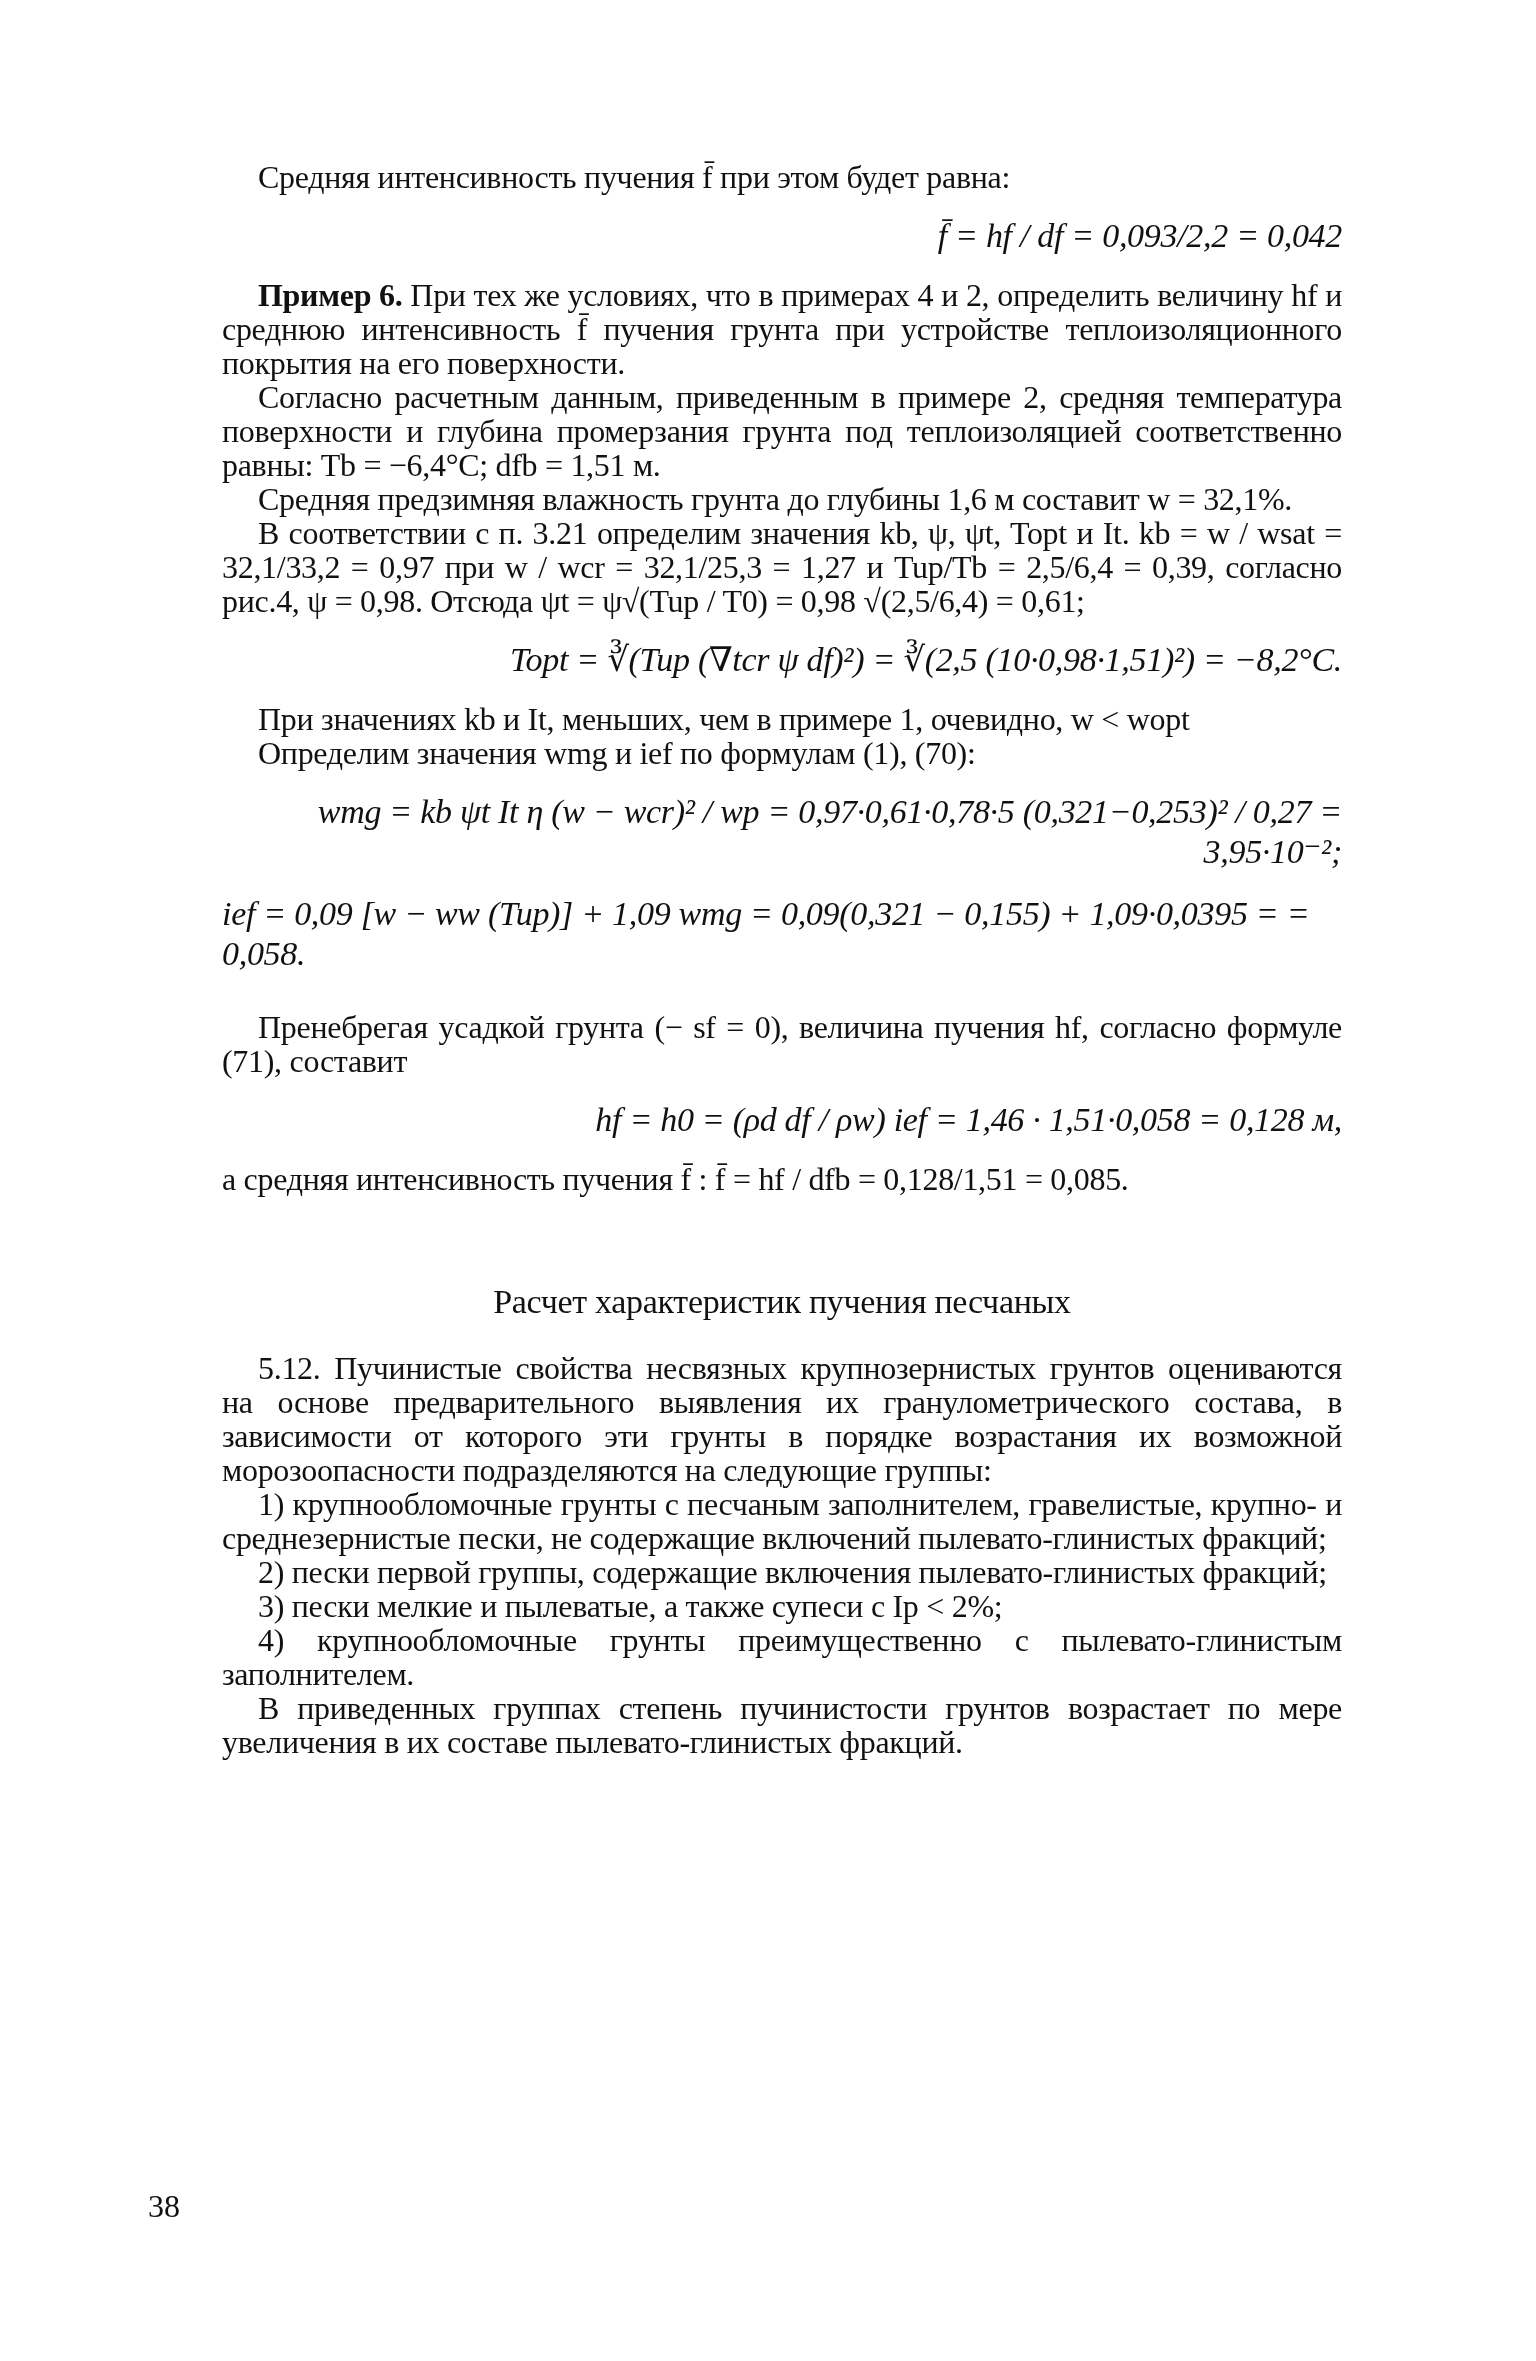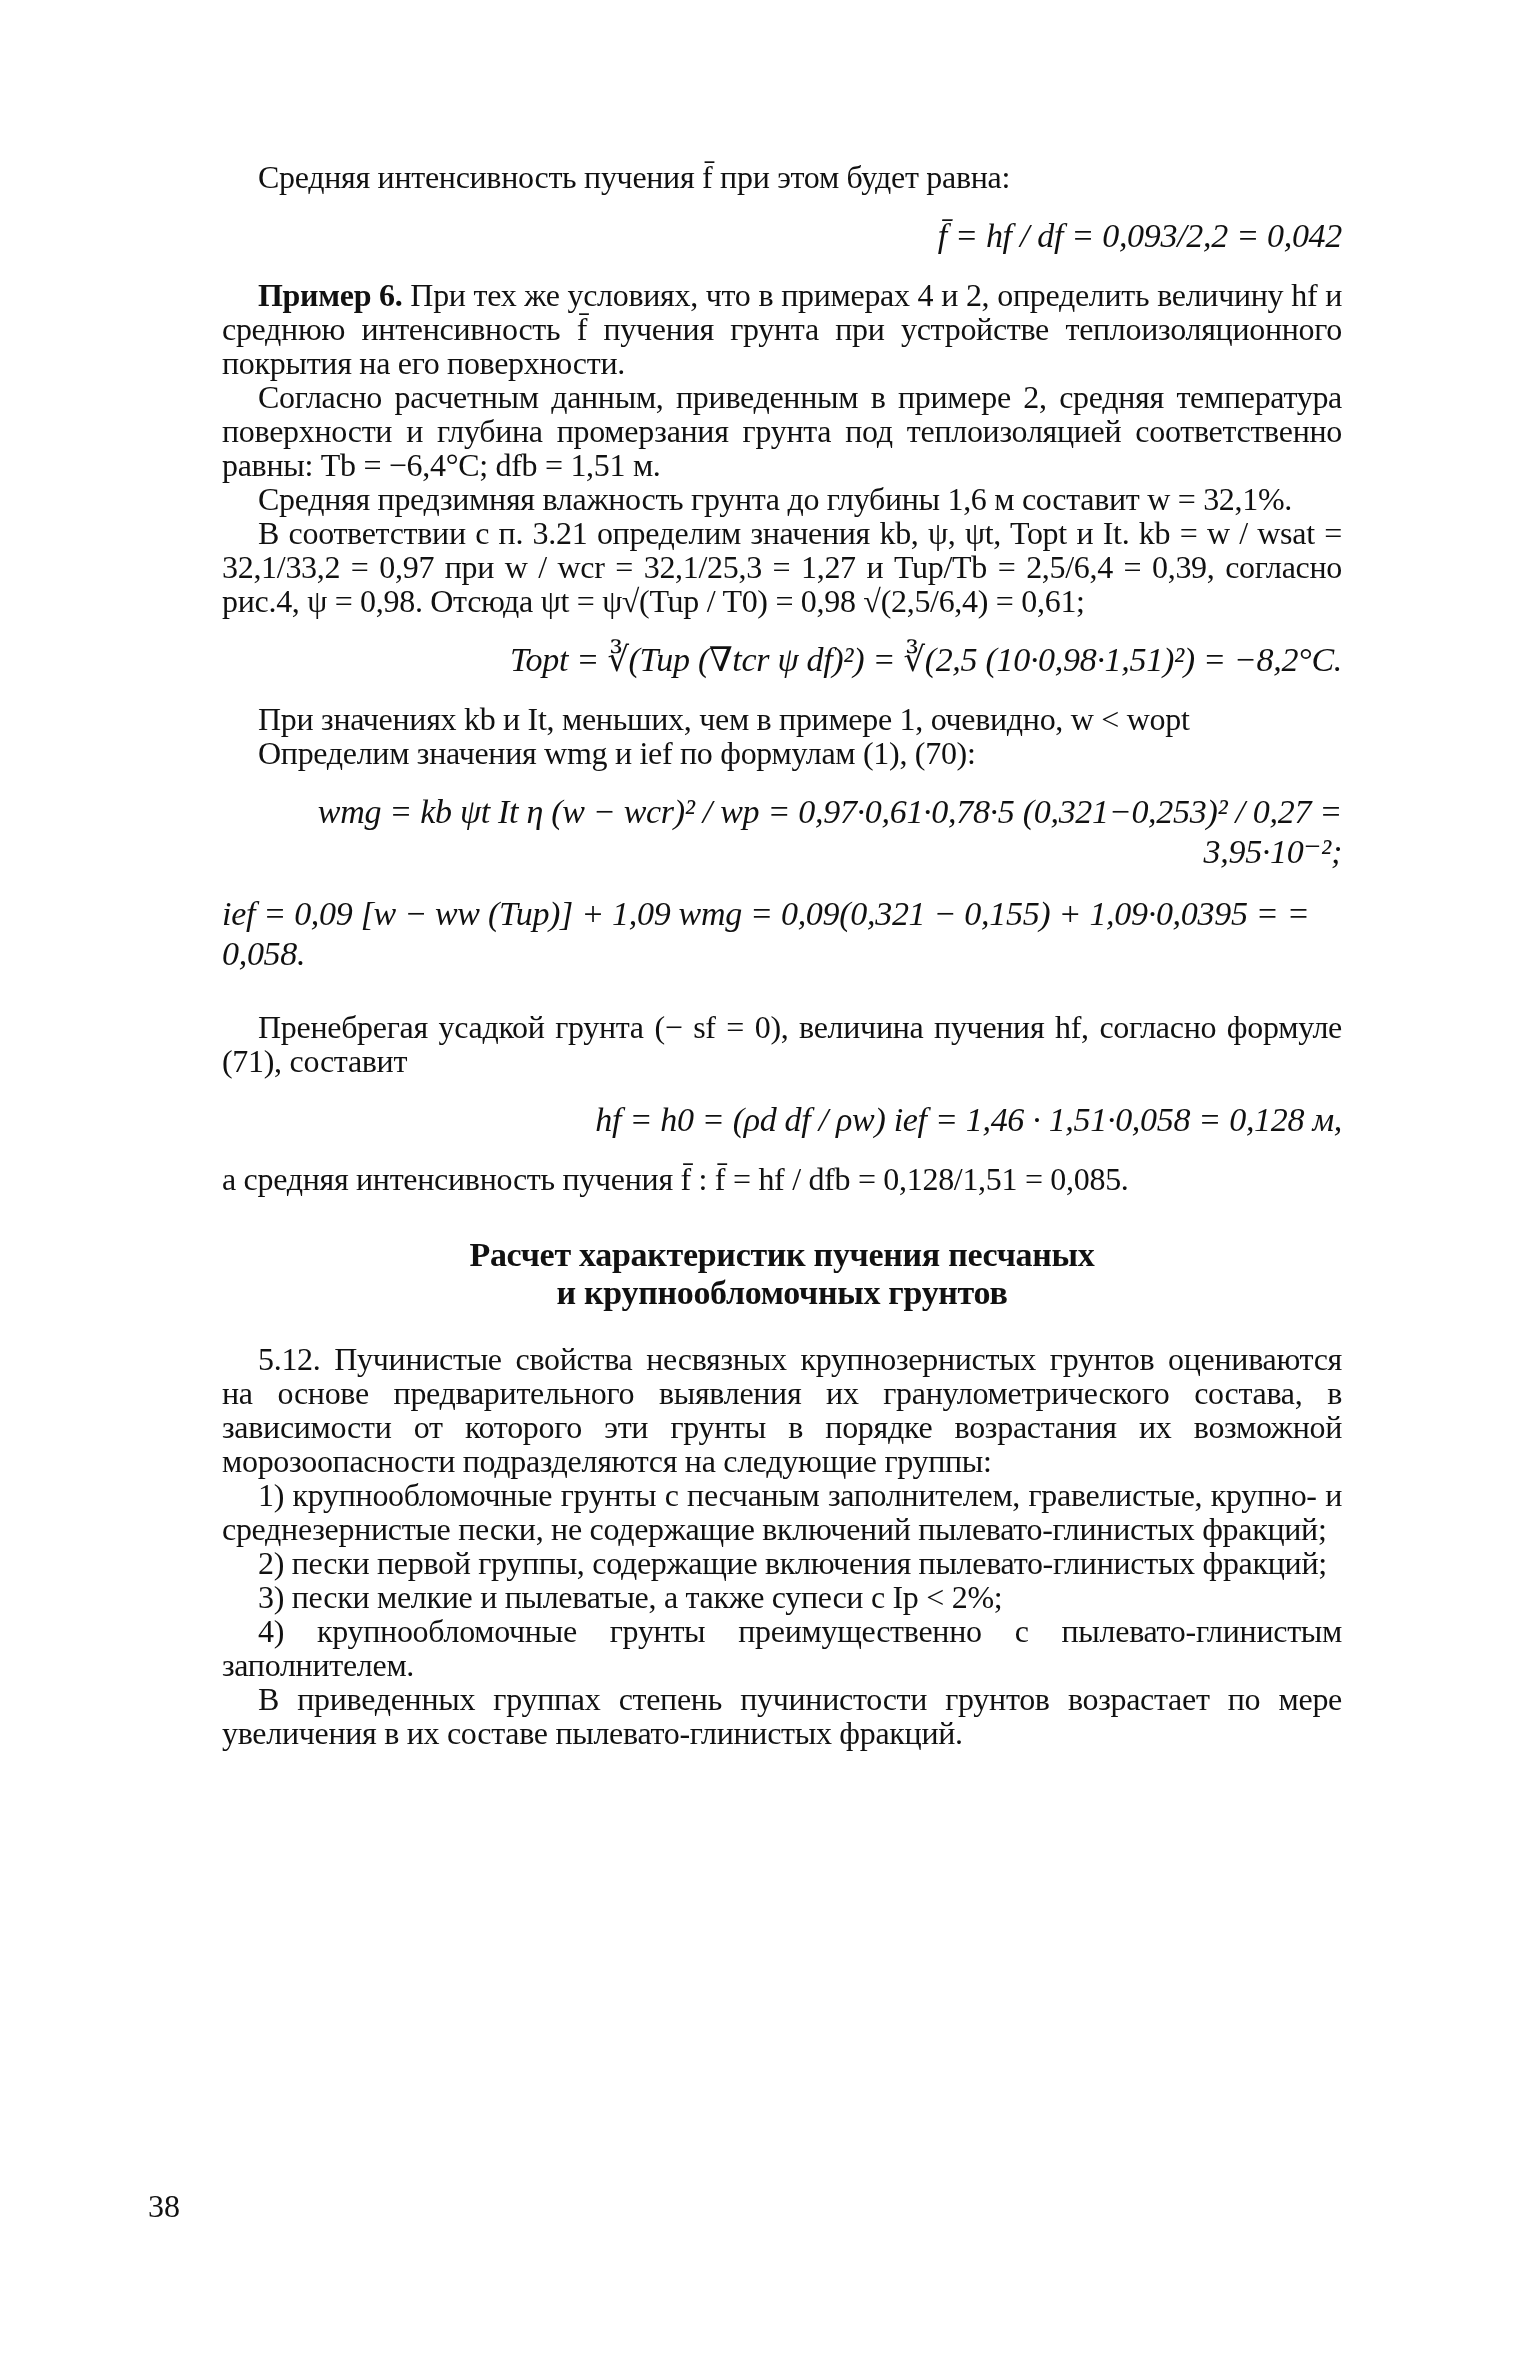--- a/index.html
+++ b/index.html
@@ -14,22 +14,22 @@
   }
   p { margin: 0; text-align: justify; }
   .indent { text-indent: 36px; }
   .formula {
     font-family: "Liberation Serif", "DejaVu Serif", serif;
     font-style: italic; text-align: right; margin: 22px 0;
     font-size: 34px; line-height: 40px;
   }
   .bold { font-weight: bold; }
   .heading {
-    font-weight: bold; text-align: center; font-size: 34px; line-height: 38px;
-    margin: 40px 0 30px 0;
+    font-weight: normal; text-align: center; font-size: 34px; line-height: 38px;
+    margin: 87px 0 30px 0;
   }
   .pagenum {
     position: absolute; left: 148px; top: 2188px; font-size: 32px;
     font-family: "Liberation Serif", serif; font-weight: normal;
   }
   .gap-s { height: 14px; }
 </style>
 </head>
 <body>
 
@@ -54,21 +54,20 @@
   <div class="formula">wmg = kb ψt It η (w − wcr)² / wp = 0,97·0,61·0,78·5 (0,321−0,253)² / 0,27 = 3,95·10⁻²;</div>
   <div class="formula" style="text-align:left">ief = 0,09 [w − ww (Tup)] + 1,09 wmg = 0,09(0,321 − 0,155) + 1,09·0,0395 = = 0,058.</div>
 
   <div class="gap-s"></div>
   <p class="indent">Пренебрегая усадкой грунта (− sf = 0), величина пучения hf, согласно формуле (71), составит</p>
   <div class="formula">hf = h0 = (ρd df / ρw) ief = 1,46 · 1,51·0,058 = 0,128 м,</div>
   <p>а средняя интенсивность пучения f̄ :   f̄ = hf / dfb = 0,128/1,51 = 0,085.</p>
 
   <div class="heading">
     <div>Расчет характеристик пучения песчаных</div>
-    <div>и крупнообломочных грунтов</div>
   </div>
 
   <p class="indent">5.12. Пучинистые свойства несвязных крупнозернистых грунтов оцениваются на основе предварительного выявления их гранулометрического состава, в зависимости от которого эти грунты в порядке возрастания их возможной морозоопасности подразделяются на следующие группы:</p>
   <p class="indent">1) крупнообломочные грунты с песчаным заполнителем, гравелистые, крупно- и среднезернистые пески, не содержащие включений пылевато-глинистых фракций;</p>
   <p class="indent">2) пески первой группы, содержащие включения пылевато-глинистых фракций;</p>
   <p class="indent">3) пески мелкие и пылеватые, а также супеси с Ip &lt; 2%;</p>
   <p class="indent">4) крупнообломочные грунты преимущественно с пылевато-глинистым заполнителем.</p>
   <p class="indent">В приведенных группах степень пучинистости грунтов возрастает по мере увеличения в их составе пылевато-глинистых фракций.</p>
 </div>
 

